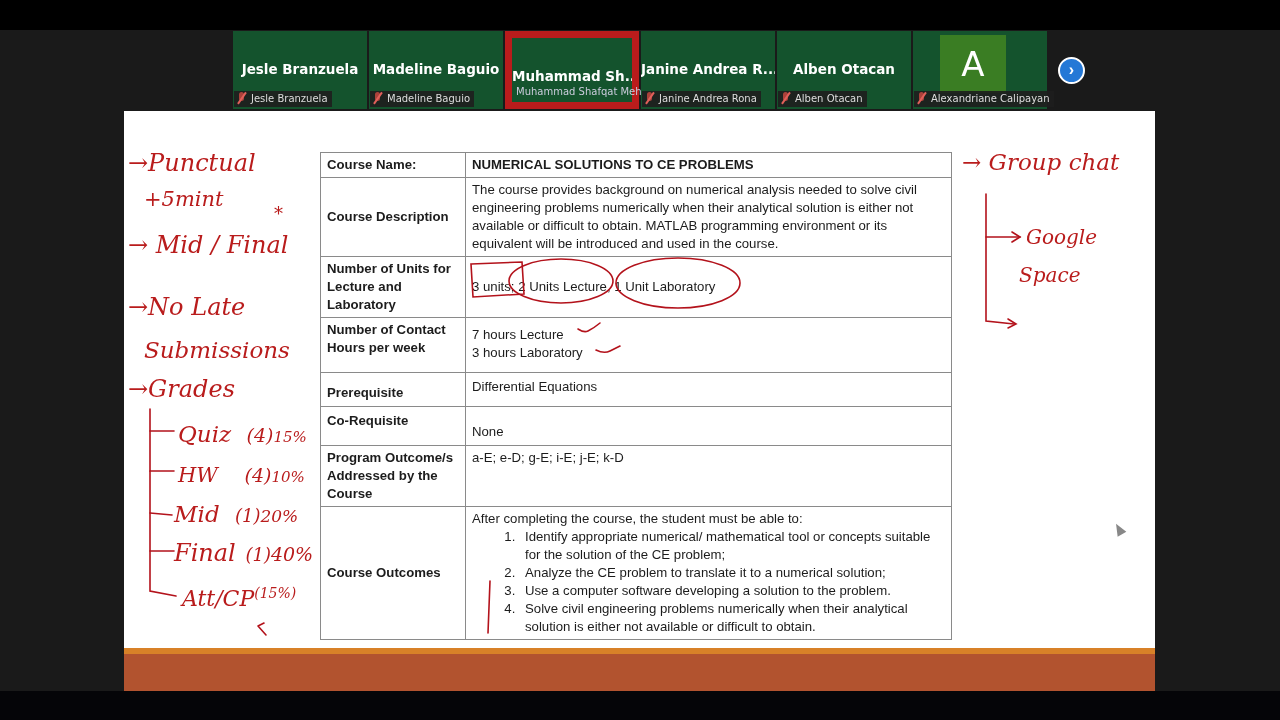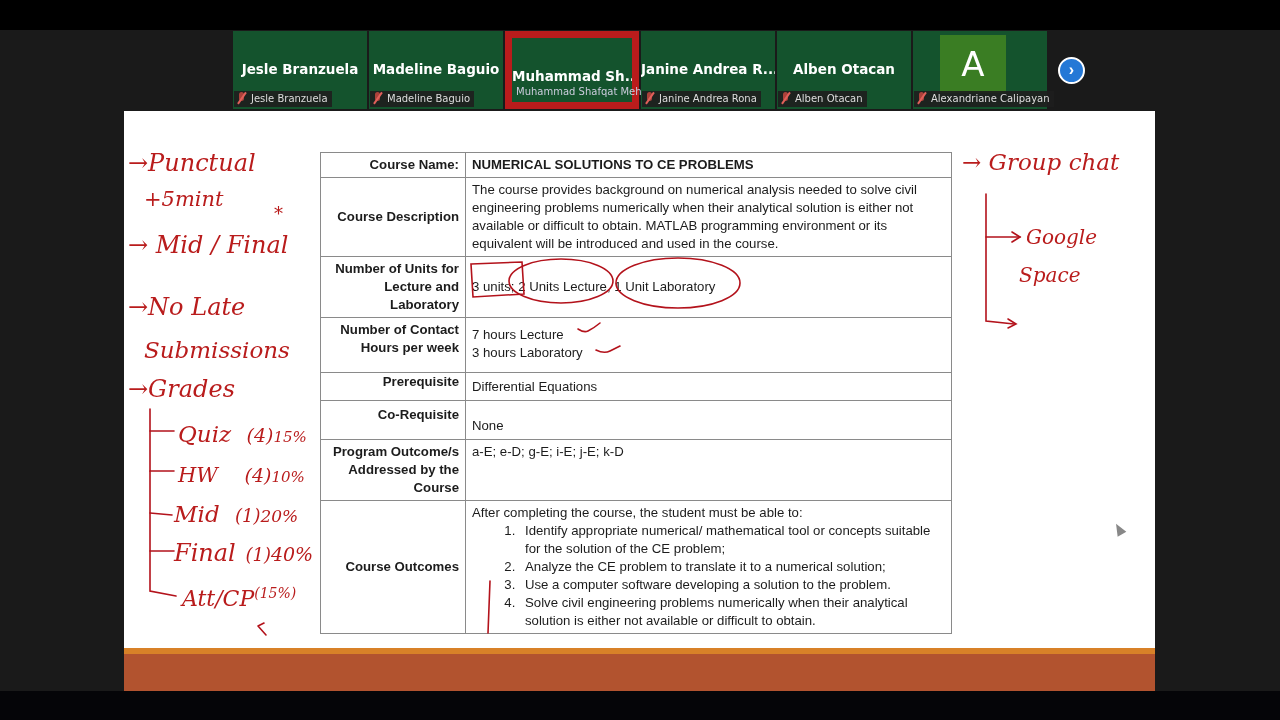--- a/index.html
+++ b/index.html
@@ -26,21 +26,21 @@
   .dark-side-l { position: absolute; left: 0; top: 111px; width: 124px; height: 580px; background: #1a1a1a; }
   .dark-side-r { position: absolute; left: 1155px; top: 111px; width: 125px; height: 580px; background: #1a1a1a; }
   .slide { position: absolute; left: 124px; top: 111px; width: 1031px; height: 580px; background: #fff; overflow: hidden; }
   .slide-footer-line { position: absolute; left: 0; top: 537px; width: 1031px; height: 6px; background: #d88128; }
   .slide-footer { position: absolute; left: 0; top: 543px; width: 1031px; height: 37px; background: #b2532f; }
   .bottom-black { position: absolute; left: 0; top: 691px; width: 1280px; height: 29px; background: #050508; }
 
   table.syllabus { position: absolute; left: 196px; top: 41px; width: 632px; border-collapse: collapse;
     font-family: "Liberation Sans", sans-serif; font-size: 13.2px; color: #1c1c1c; }
   table.syllabus td { border: 1px solid #8a8a8a; vertical-align: top; padding: 3px 6px; line-height: 18px; }
-  table.syllabus td.lbl { width: 145px; font-weight: bold; text-align: right; }
+  table.syllabus td.lbl { width: 145px; font-weight: bold; }
   td.mid { vertical-align: middle !important; }
   ol.outcomes { margin: 0 0 0 47px; padding-left: 0; }
   ol.outcomes li { padding-left: 6px; }
 
   .ink { position: absolute; color: #b91c1c; font-family: "DejaVu Serif", serif; font-style: italic; white-space: nowrap; }
   svg.annot { position: absolute; left: 0; top: 0; }
   .cursor { position: absolute; left: 990px; top: 412px; width: 0; height: 0;
     border-left: 5px solid transparent; border-right: 5px solid transparent; border-bottom: 12px solid #888;
     transform: rotate(-30deg); }
 </style>
@@ -97,21 +97,21 @@
       <td class="mid">3 units; 2 Units Lecture, 1 Unit Laboratory</td>
     </tr>
     <tr>
       <td class="lbl" style="height:55px">Number of Contact Hours per week</td>
       <td style="padding-top:8px">
         <div>7 hours Lecture</div>
         <div>3 hours Laboratory</div>
       </td>
     </tr>
     <tr>
-      <td class="lbl" style="padding-top:0;padding-bottom:4px">Prerequisite</td>
+      <td class="lbl" style="padding-top:11px;padding-bottom:4px">Prerequisite</td>
       <td style="padding-top:5px;padding-bottom:4px">Differential Equations</td>
     </tr>
     <tr>
       <td class="lbl" style="padding-top:5px;padding-bottom:4px">Co-Requisite</td>
       <td style="padding-top:16px;padding-bottom:4px">None</td>
     </tr>
     <tr>
       <td class="lbl">Program Outcome/s Addressed by the Course</td>
       <td>a-E; e-D; g-E; i-E; j-E; k-D</td>
     </tr>

